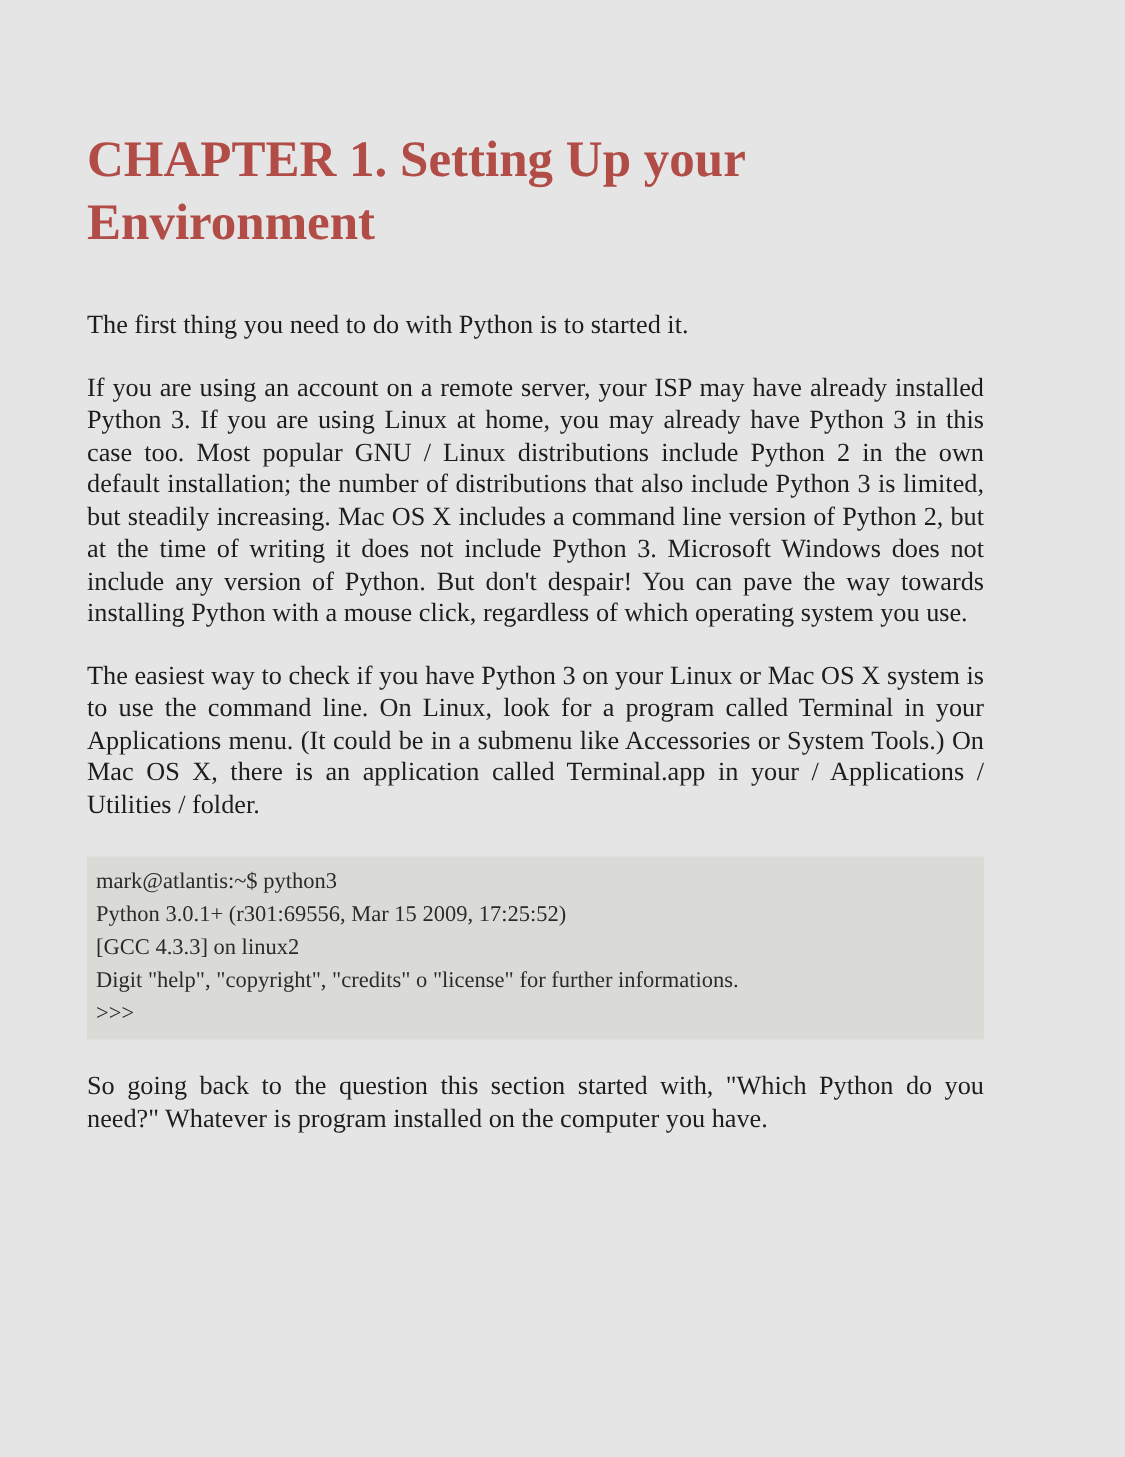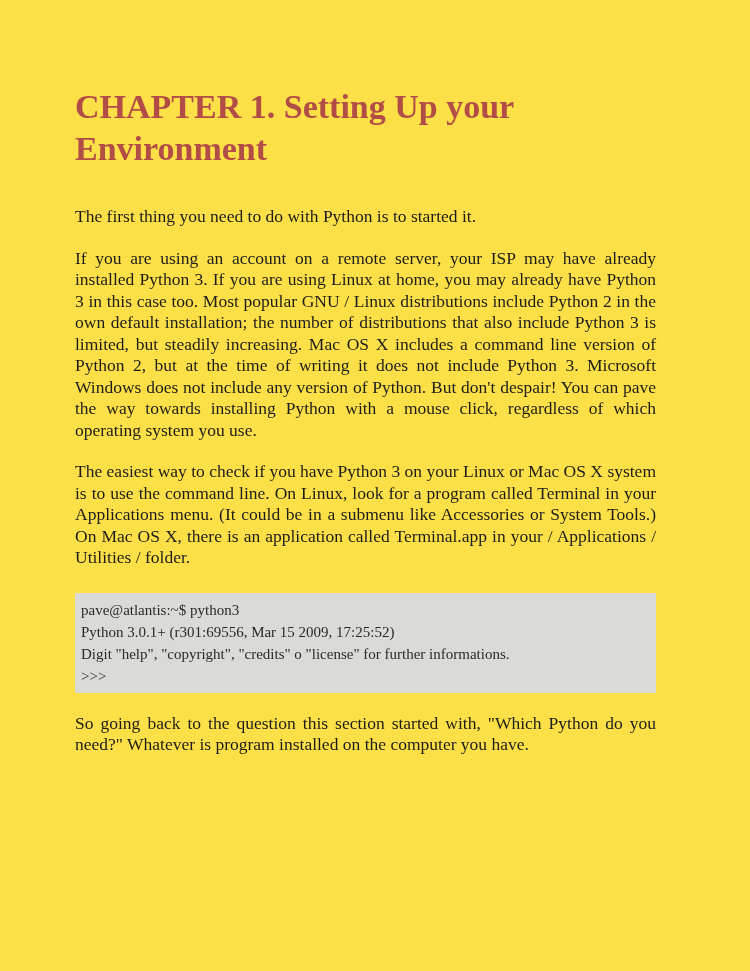--- a/index.html
+++ b/index.html
@@ -10,22 +10,22 @@
   }
   * { box-sizing: border-box; }
   html, body {
     margin: 0;
     padding: 0;
     background: #ffffff;
   }
   .page {
     width: 750px;
     height: 971px;
-    background: #fde047;
-    padding: 86px 94px 0 75px;
+    background: #e5e5e5;
+    padding: 86px 94px 0 58px;
     overflow: hidden;
     font-family: "Liberation Serif", "DejaVu Serif", serif;
   }
   .chapter-heading {
     font-family: "Liberation Serif", "DejaVu Serif", serif;
     font-size: 34px;
     font-weight: bold;
     line-height: 1.24;
     color: var(--heading-color);
     margin: 0 0 36px 0;
@@ -59,21 +59,22 @@
   <h1 class="chapter-heading">CHAPTER 1. Setting Up your Environment</h1>
 
   <p class="body-paragraph">The first thing you need to do with Python is to started it.</p>
 
   <p class="body-paragraph">If you are using an account on a remote server, your ISP may have already installed Python 3. If you are using Linux at home, you may already have Python 3 in this case too. Most popular GNU / Linux distributions include Python 2 in the own default installation; the number of distributions that also include Python 3 is limited, but steadily increasing. Mac OS X includes a command line version of Python 2, but at the time of writing it does not include Python 3. Microsoft Windows does not include any version of Python. But don't despair! You can pave the way towards installing Python with a mouse click, regardless of which operating system you use.</p>
 
   <p class="body-paragraph">The easiest way to check if you have Python 3 on your Linux or Mac OS X system is to use the command line. On Linux, look for a program called Terminal in your Applications menu. (It could be in a submenu like Accessories or System Tools.) On Mac OS X, there is an application called Terminal.app in your / Applications / Utilities / folder.</p>
 
 
   <div class="terminal-block">
-    <p class="terminal-line">pave@atlantis:~$ python3</p>
+    <p class="terminal-line">mark@atlantis:~$ python3</p>
     <p class="terminal-line">Python 3.0.1+ (r301:69556, Mar 15 2009, 17:25:52)</p>
+    <p class="terminal-line">[GCC 4.3.3] on linux2</p>
     <p class="terminal-line">Digit "help", "copyright", "credits" o "license" for further informations.</p>
     <p class="terminal-line">&gt;&gt;&gt;</p>
   </div>
 
   <p class="body-paragraph">So going back to the question this section started with, "Which Python do you need?" Whatever is program installed on the computer you have.</p>
 
 </div>
 
 </body></html>

